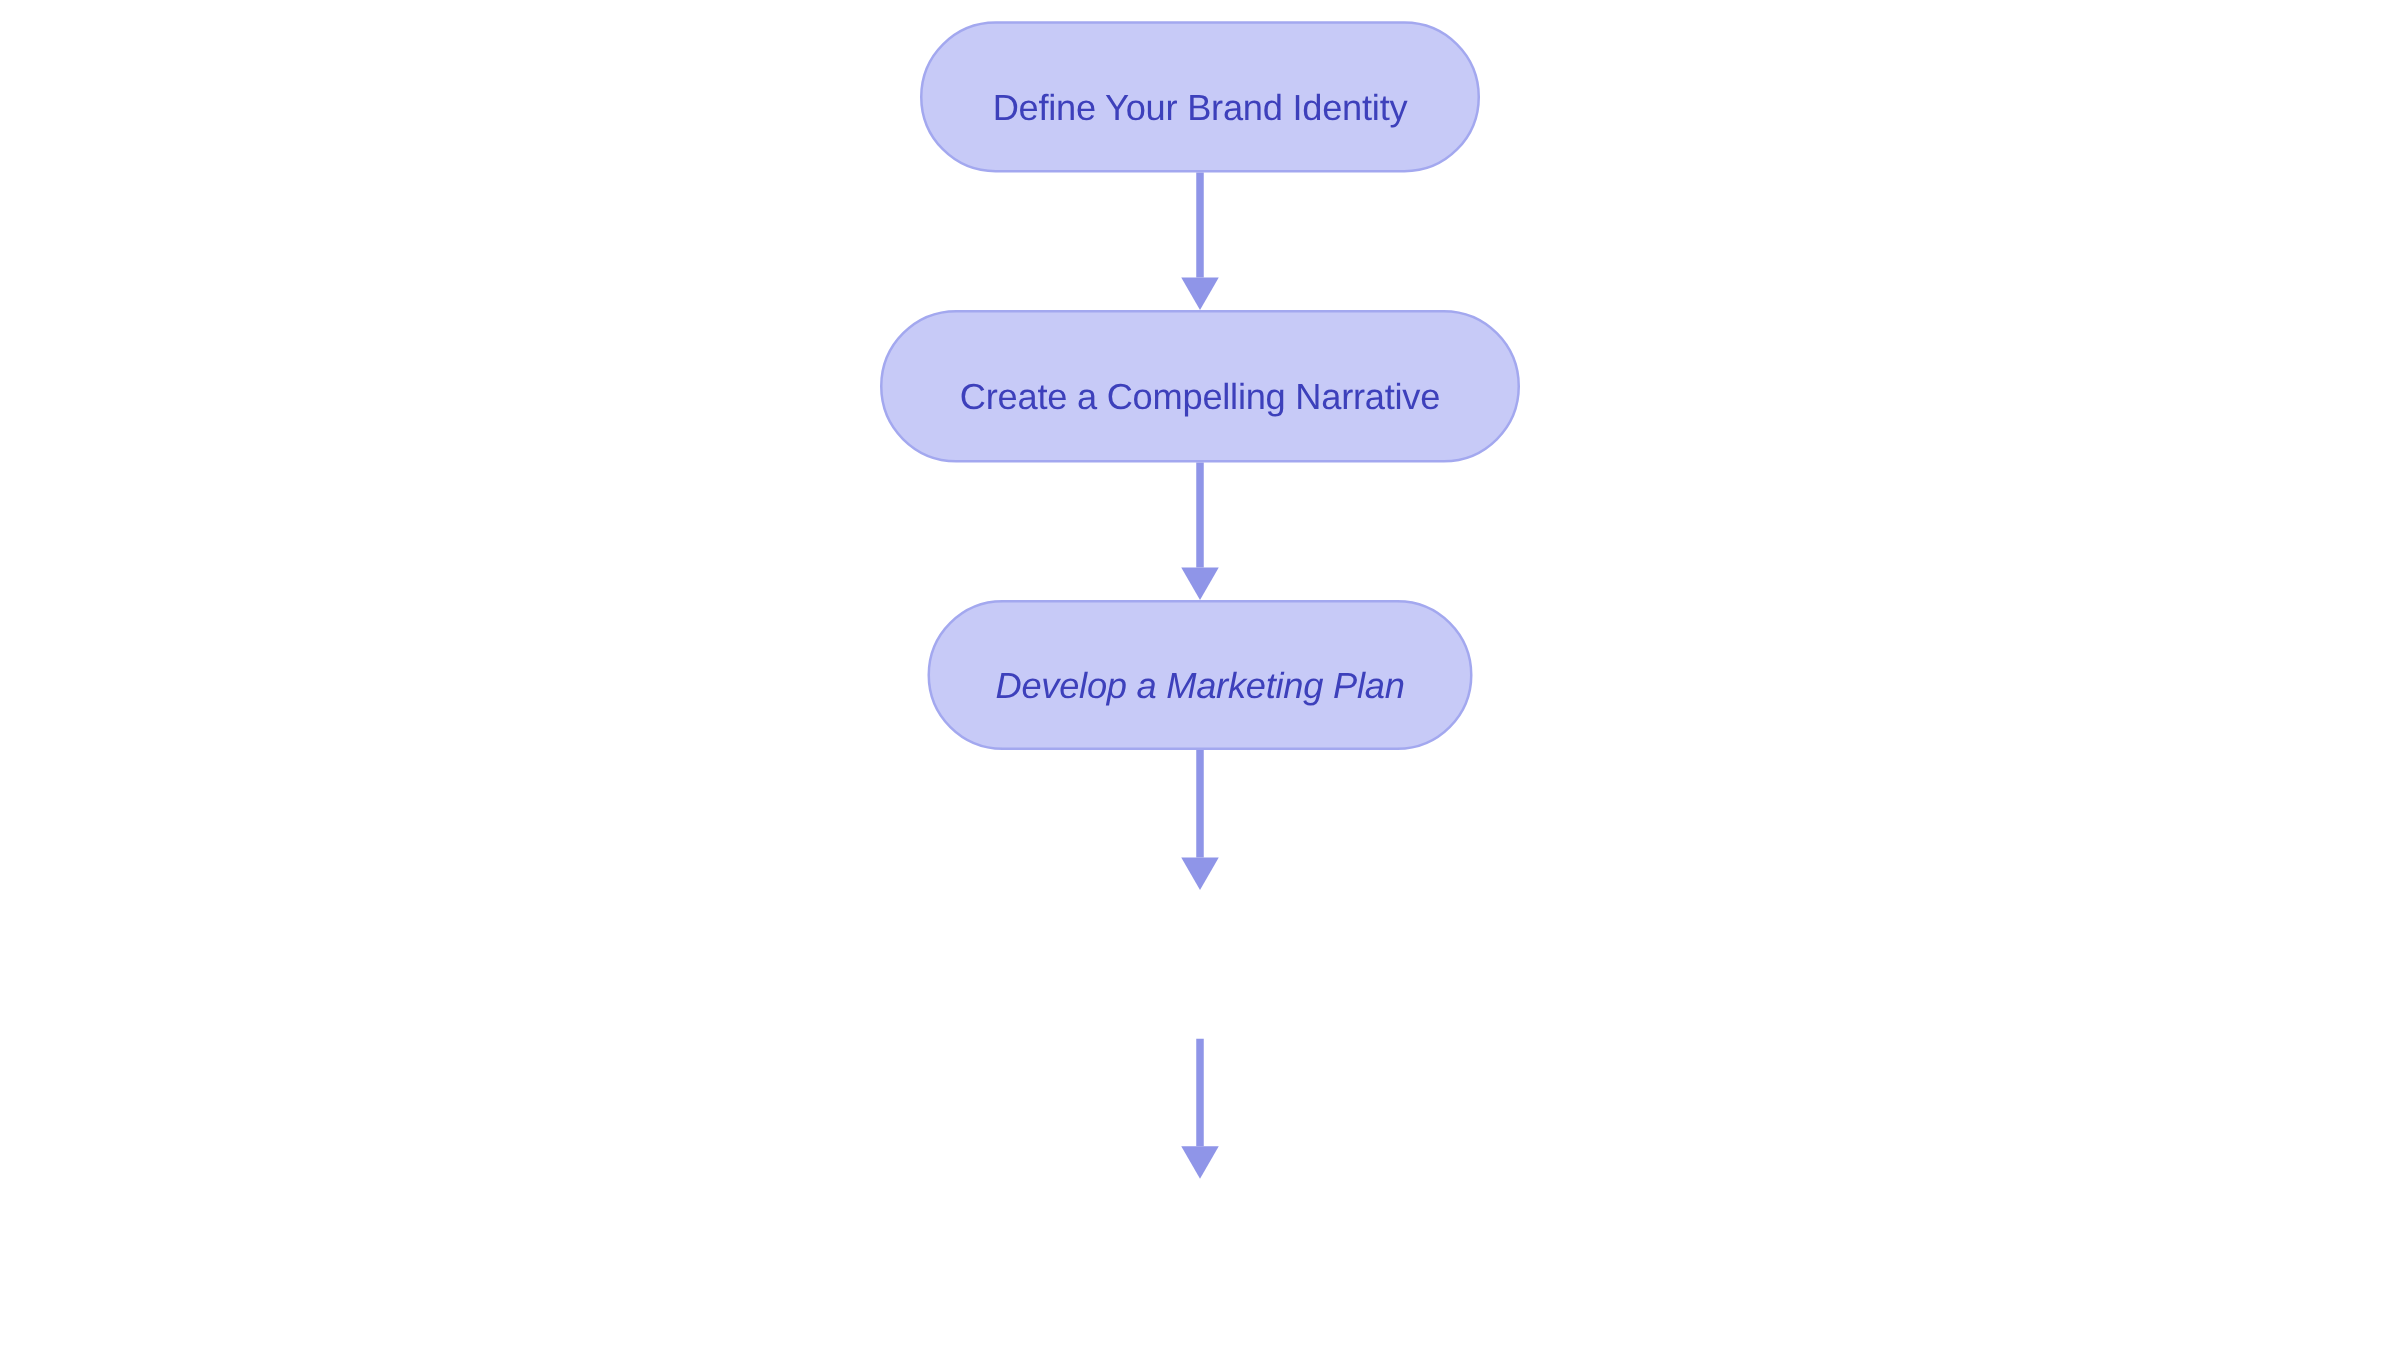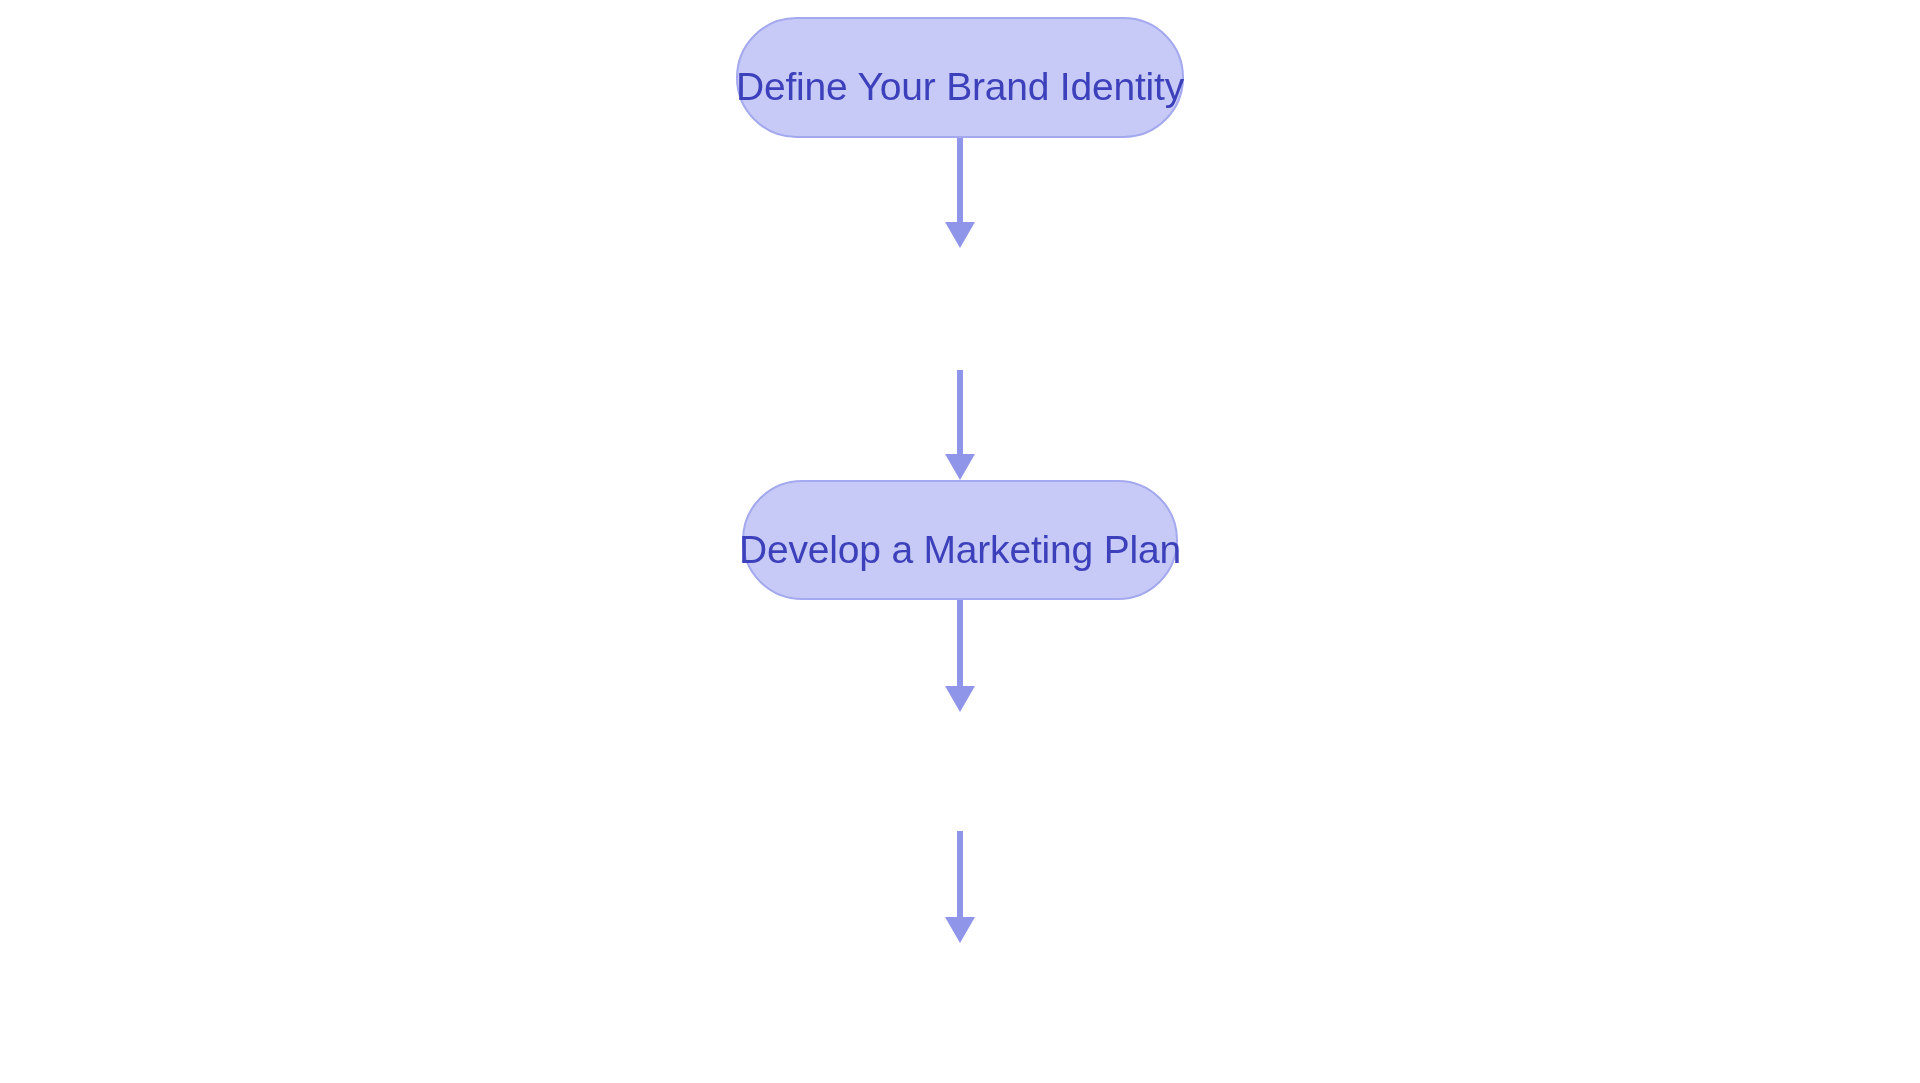--- a/index.html
+++ b/index.html
@@ -20,29 +20,29 @@
     box-sizing: border-box;
     background: var(--node-fill, #c7caf7);
     border: 2px solid var(--node-border, #a3a8ef);
     border-radius: 61px;
     display: flex;
     align-items: center;
     justify-content: center;
   }
   .node-label {
     color: var(--node-text, #3d40bb);
-    font-size: 39px;
+    font-size: 29px;
     font-weight: 400;
     letter-spacing: -0.2px;
     white-space: nowrap;
     margin-top: 19px;
   }
   .node1 { left: 736px; top: 17px;  width: 448px; height: 121px; }
   .node2 { left: 704px; top: 248px; width: 512px; height: 122px; }
-  .node3 { left: 742px; top: 480px; width: 436px; height: 120px; }
+  .node3 { left: 742px; top: 480px; width: 436px; height: 120px; font-style: italic; }
   .node4 { left: 744px; top: 712px; width: 428px; height: 119px; }
   .node5 { left: 738px; top: 943px; width: 444px; height: 118px; }
 
   .arrow {
     position: absolute;
     left: 945px;
     width: 30px;
     display: flex;
     flex-direction: column;
     align-items: center;
@@ -72,20 +72,23 @@
 
   <div class="node node1">
     <span class="node-label">Define Your Brand Identity</span>
   </div>
 
   <div class="arrow arrow1">
     <div class="arrow-line"></div>
     <div class="arrow-head"></div>
   </div>
 
+  <div class="node node2">
+    <span class="node-label">Create a Compelling Narrative</span>
+  </div>
 
   <div class="arrow arrow2">
     <div class="arrow-line"></div>
     <div class="arrow-head"></div>
   </div>
 
   <div class="node node3">
     <span class="node-label">Develop a Marketing Plan</span>
   </div>
 

